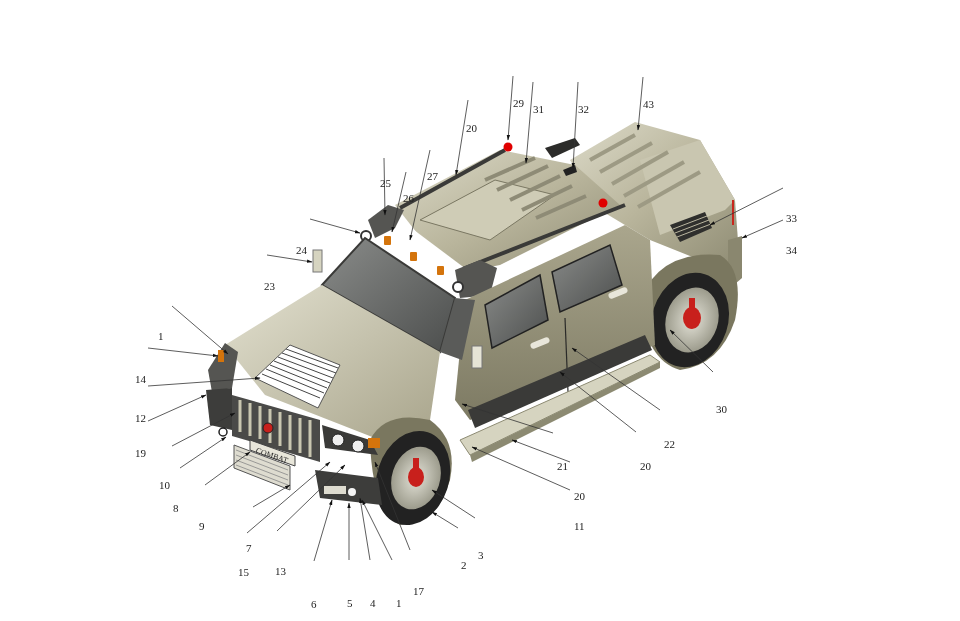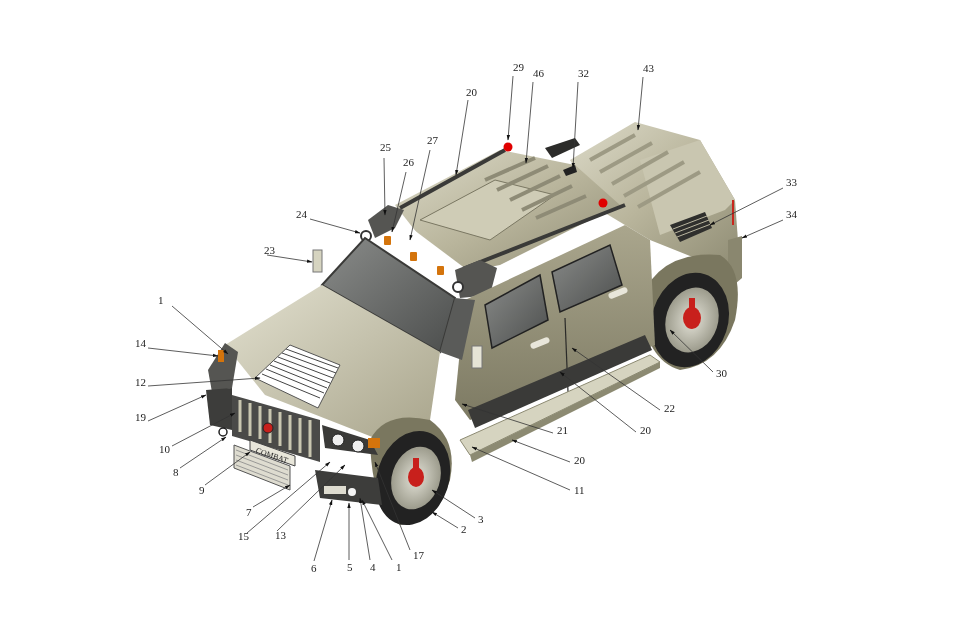--- a/index.html
+++ b/index.html
@@ -1,18 +1,18 @@
 <!DOCTYPE html>
 <html><head>
 <meta charset="utf-8">
 <style>
   html,body{margin:0;padding:0;background:#ffffff;}
   body{width:960px;height:621px;position:relative;overflow:hidden;font-family:"Liberation Serif","DejaVu Serif",serif;}
   #figure{position:absolute;left:0;top:0;width:960px;height:621px;}
-  .lbl{position:absolute;font-size:11px;color:#222;line-height:11px;white-space:nowrap;}
+  .lbl{position:absolute;font-size:11px;color:#222;line-height:11px;white-space:nowrap;margin-top:36px;}
 </style>
 </head>
 <body>
 
 <svg id="figure" width="960" height="621" viewBox="0 0 960 621" xmlns="http://www.w3.org/2000/svg">
   <defs>
     <linearGradient id="gBody" x1="0" y1="0" x2="1" y2="1">
       <stop offset="0" stop-color="#dcdac8"></stop>
       <stop offset="0.5" stop-color="#b9b59c"></stop>
       <stop offset="1" stop-color="#8f8c74"></stop>
@@ -261,18 +261,18 @@
   <span class="lbl" style="left:557px;top:425px">21</span>
   <span class="lbl" style="left:664px;top:403px">22</span>
   <span class="lbl" style="left:264px;top:245px">23</span>
   <span class="lbl" style="left:296px;top:209px">24</span>
   <span class="lbl" style="left:380px;top:142px">25</span>
   <span class="lbl" style="left:403px;top:157px">26</span>
   <span class="lbl" style="left:427px;top:135px">27</span>
   <span class="lbl" style="left:466px;top:87px">20</span>
   <span class="lbl" style="left:513px;top:62px">29</span>
   <span class="lbl" style="left:716px;top:368px">30</span>
-  <span class="lbl" style="left:533px;top:68px">46</span>
+  <span class="lbl" style="left:533px;top:68px">31</span>
   <span class="lbl" style="left:578px;top:68px">32</span>
   <span class="lbl" style="left:786px;top:177px">33</span>
   <span class="lbl" style="left:786px;top:209px">34</span>
   <span class="lbl" style="left:643px;top:63px">43</span>
 </div>
 
 </body></html>

